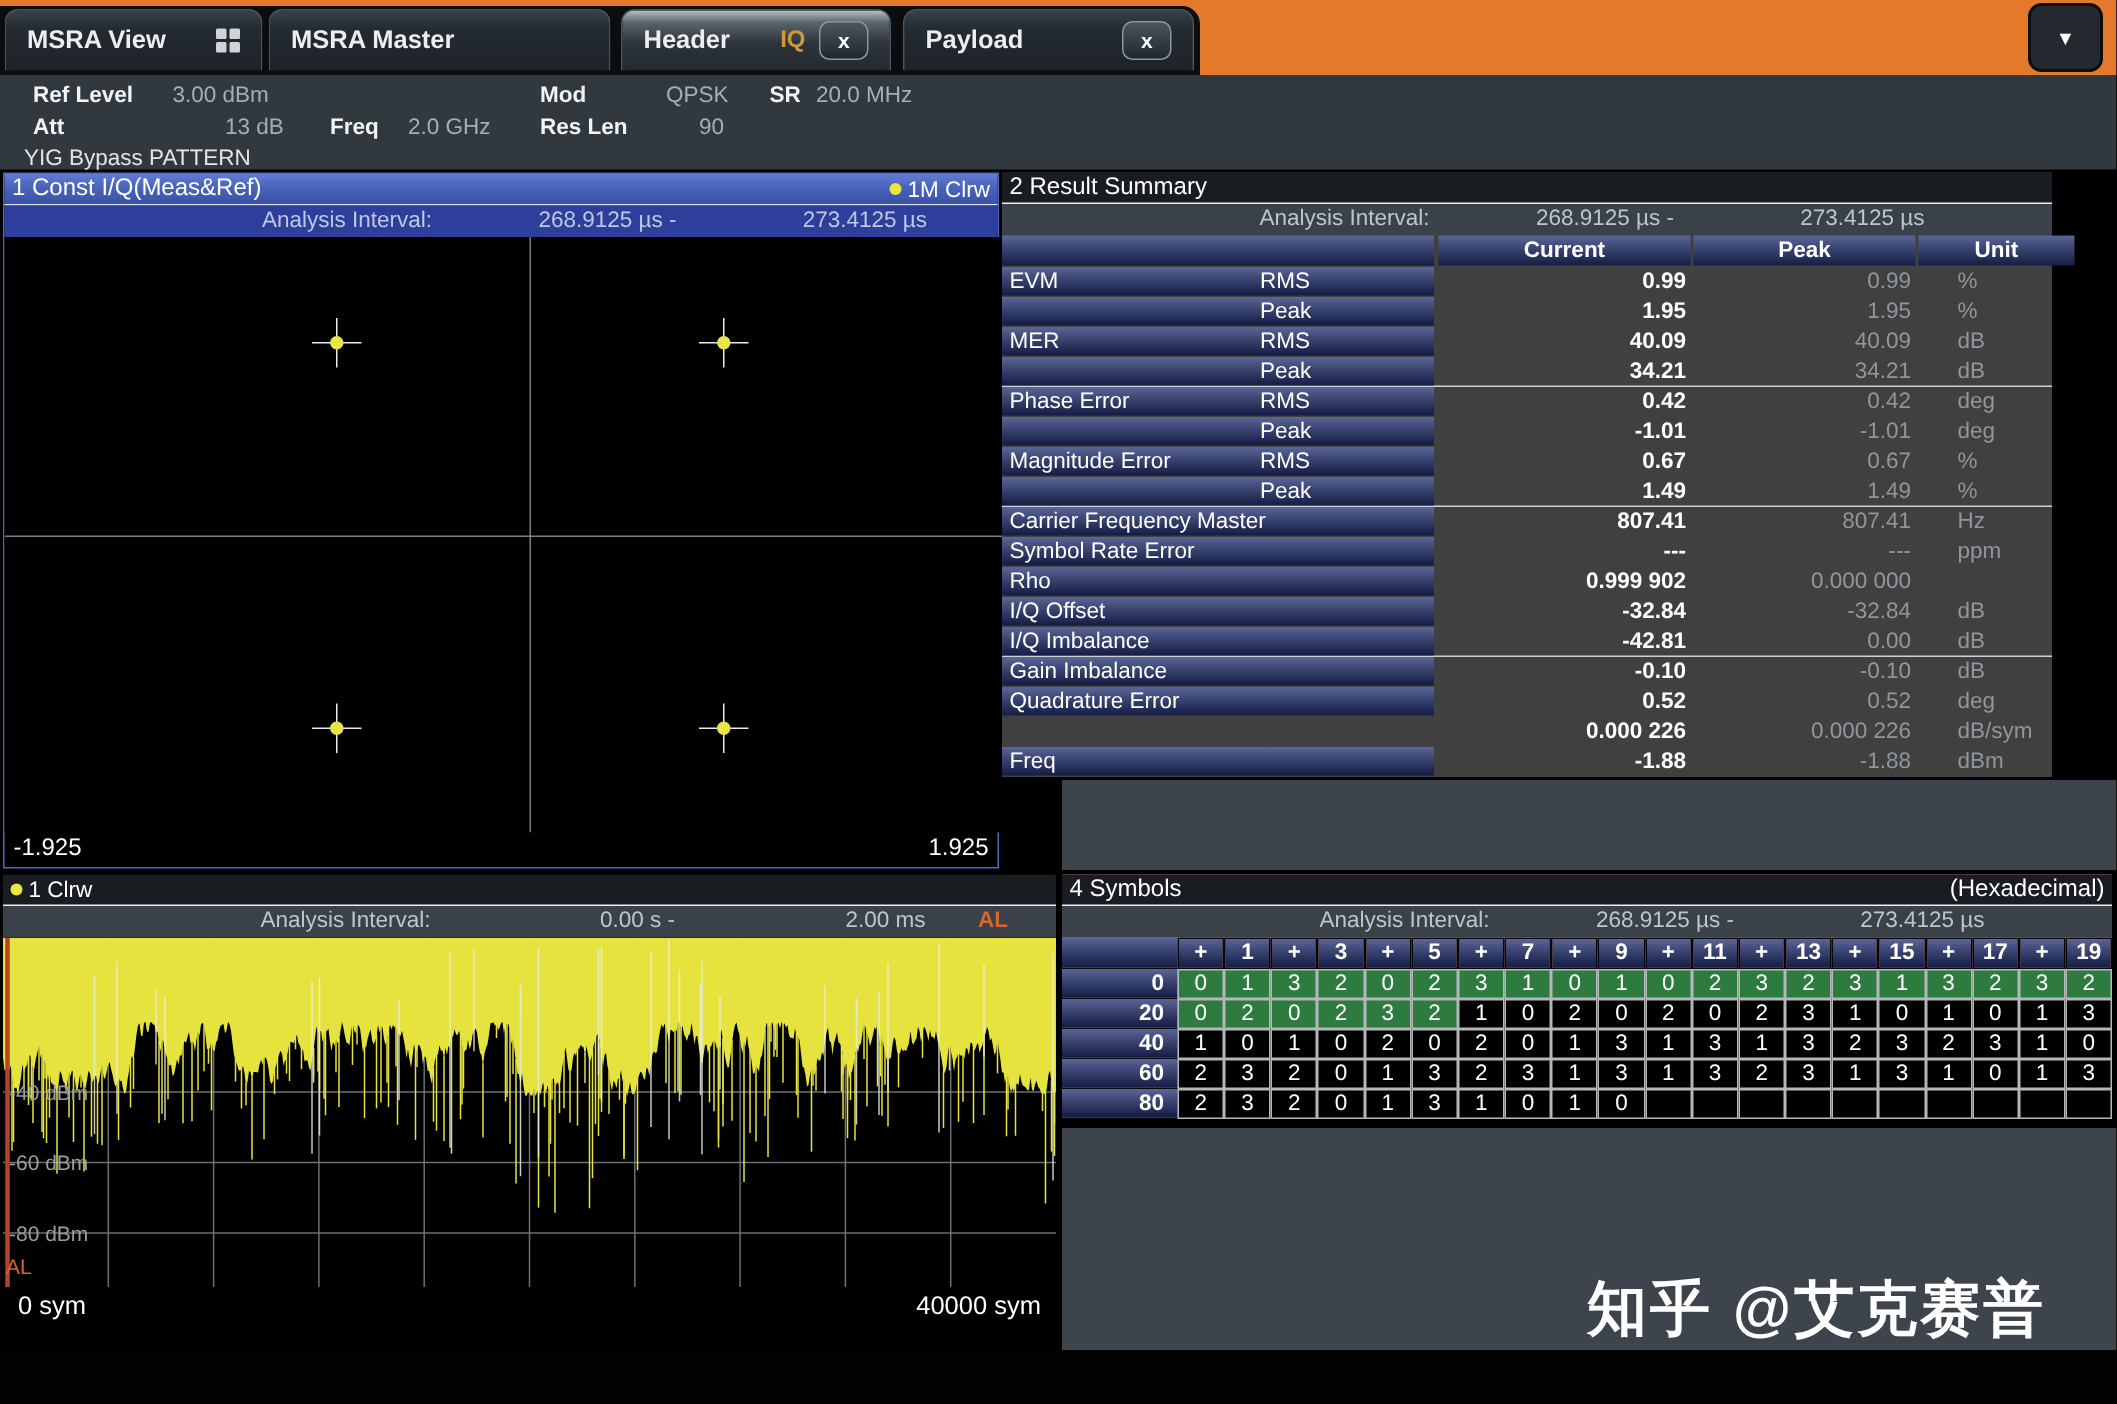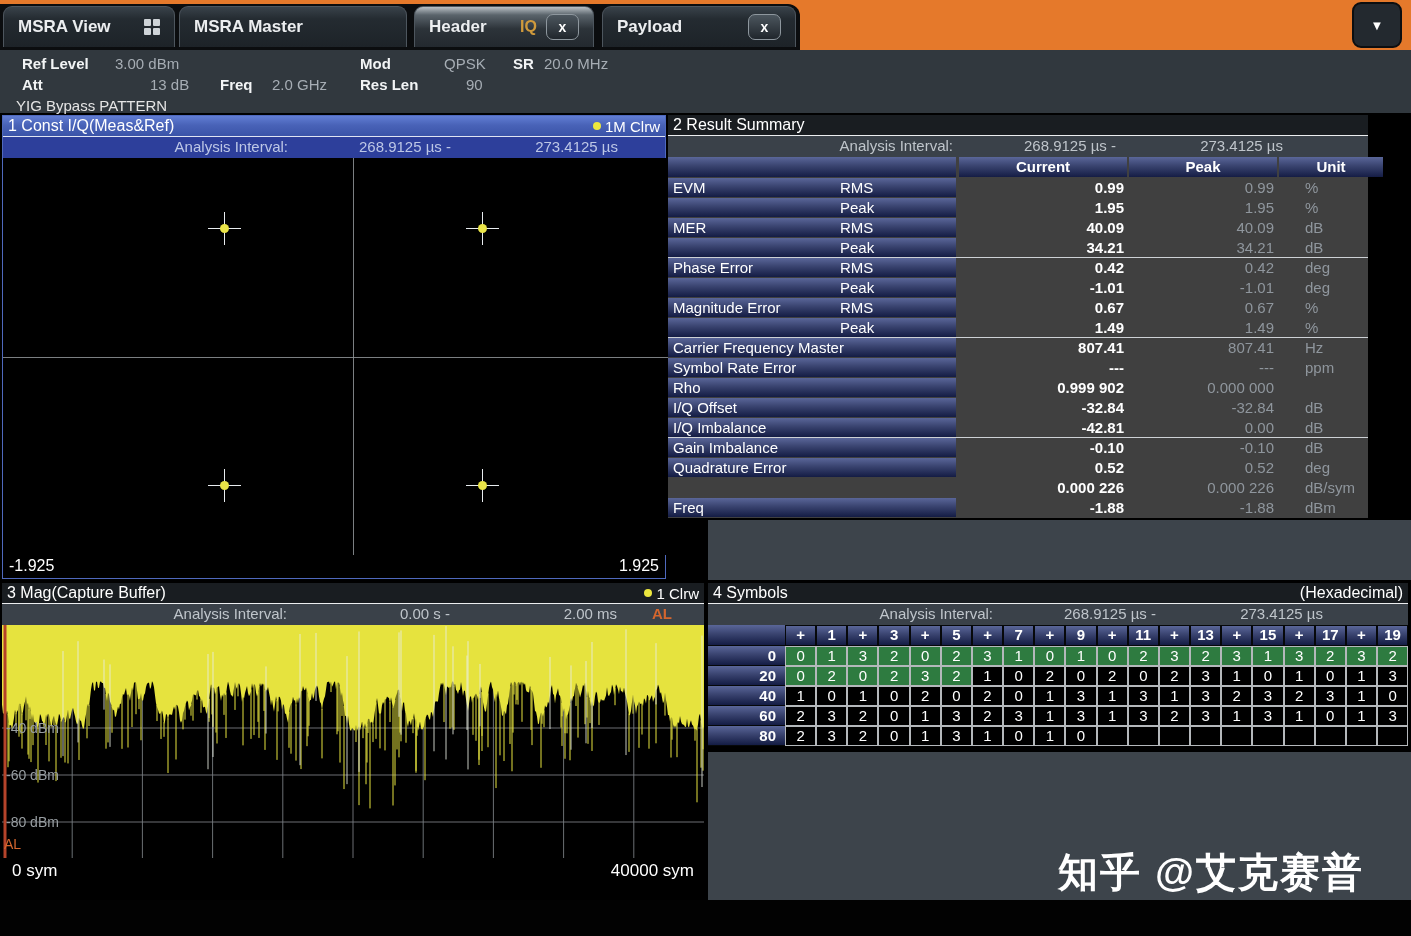--- a/index.html
+++ b/index.html
@@ -346,21 +346,20 @@
         <div class="rspeak">-1.88</div>
         <div class="rsunit">dBm</div>
       </div>
     </div>
 </div>
 
 <div id="gray1"></div>
 
 <div id="win3">
   <div class="wtitle">
-    <span class="sp">3 Mag(Capture Buffer)</span>
     <span class="tracetxt">
         <i class="dot"></i>
         <span>1 Clrw</span>
       </span>
   </div>
   <div class="wanalysis">
     <span class="ailbl">Analysis Interval:</span>
     <span class="aistart">0.00 s -</span>
     <span class="aiend">2.00 ms</span>
     <span class="alright">AL</span>

